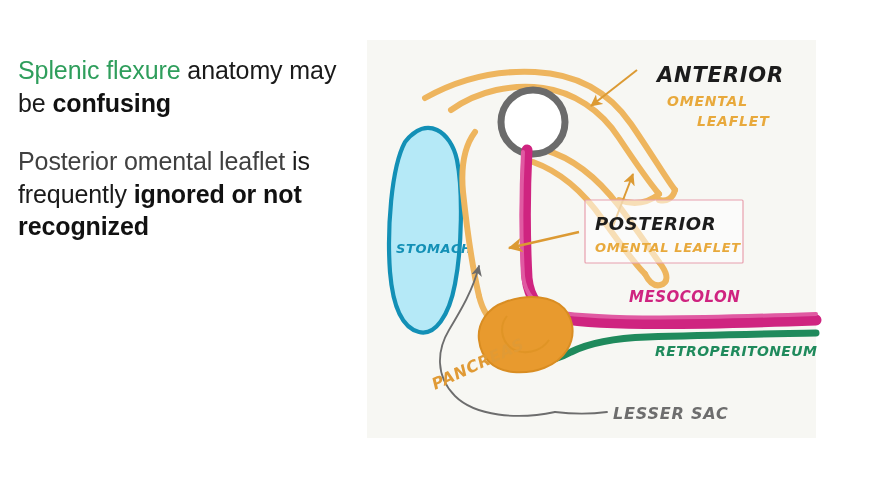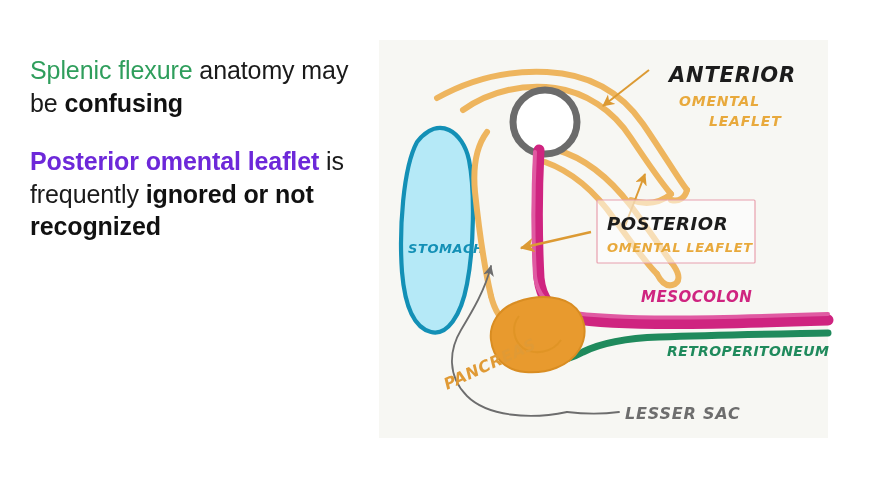--- a/index.html
+++ b/index.html
@@ -13,40 +13,39 @@
     overflow: hidden;
     font-family: "Liberation Sans", sans-serif;
     position: relative;
   }
 
   
   #slide {
     position: absolute;
     inset: 0;
     background: #ffffff;
-    margin-left: 12px;
   }
 
   
   #text-column {
     position: absolute;
     left: 18px;
     top: 54px;
     width: 345px;
   }
   .para {
     font-size: 25px;
     line-height: 1.30;
     color: #1a1a1a;
     letter-spacing: -0.1px;
   }
   #para-2 { margin-top: 26px; }
 
   .accent-green { color: #2f9e5c; }
-  .accent-gold  { color: #6d28d9; font-weight: bold; }
+  .accent-gold  { color: #404040; font-weight: normal; }
   .bold         { font-weight: bold; color: #111111; }
 
   
   #diagram-panel {
     position: absolute;
     left: 367px;
     top: 40px;
     width: 449px;
     height: 398px;
     background: #f7f7f3;

